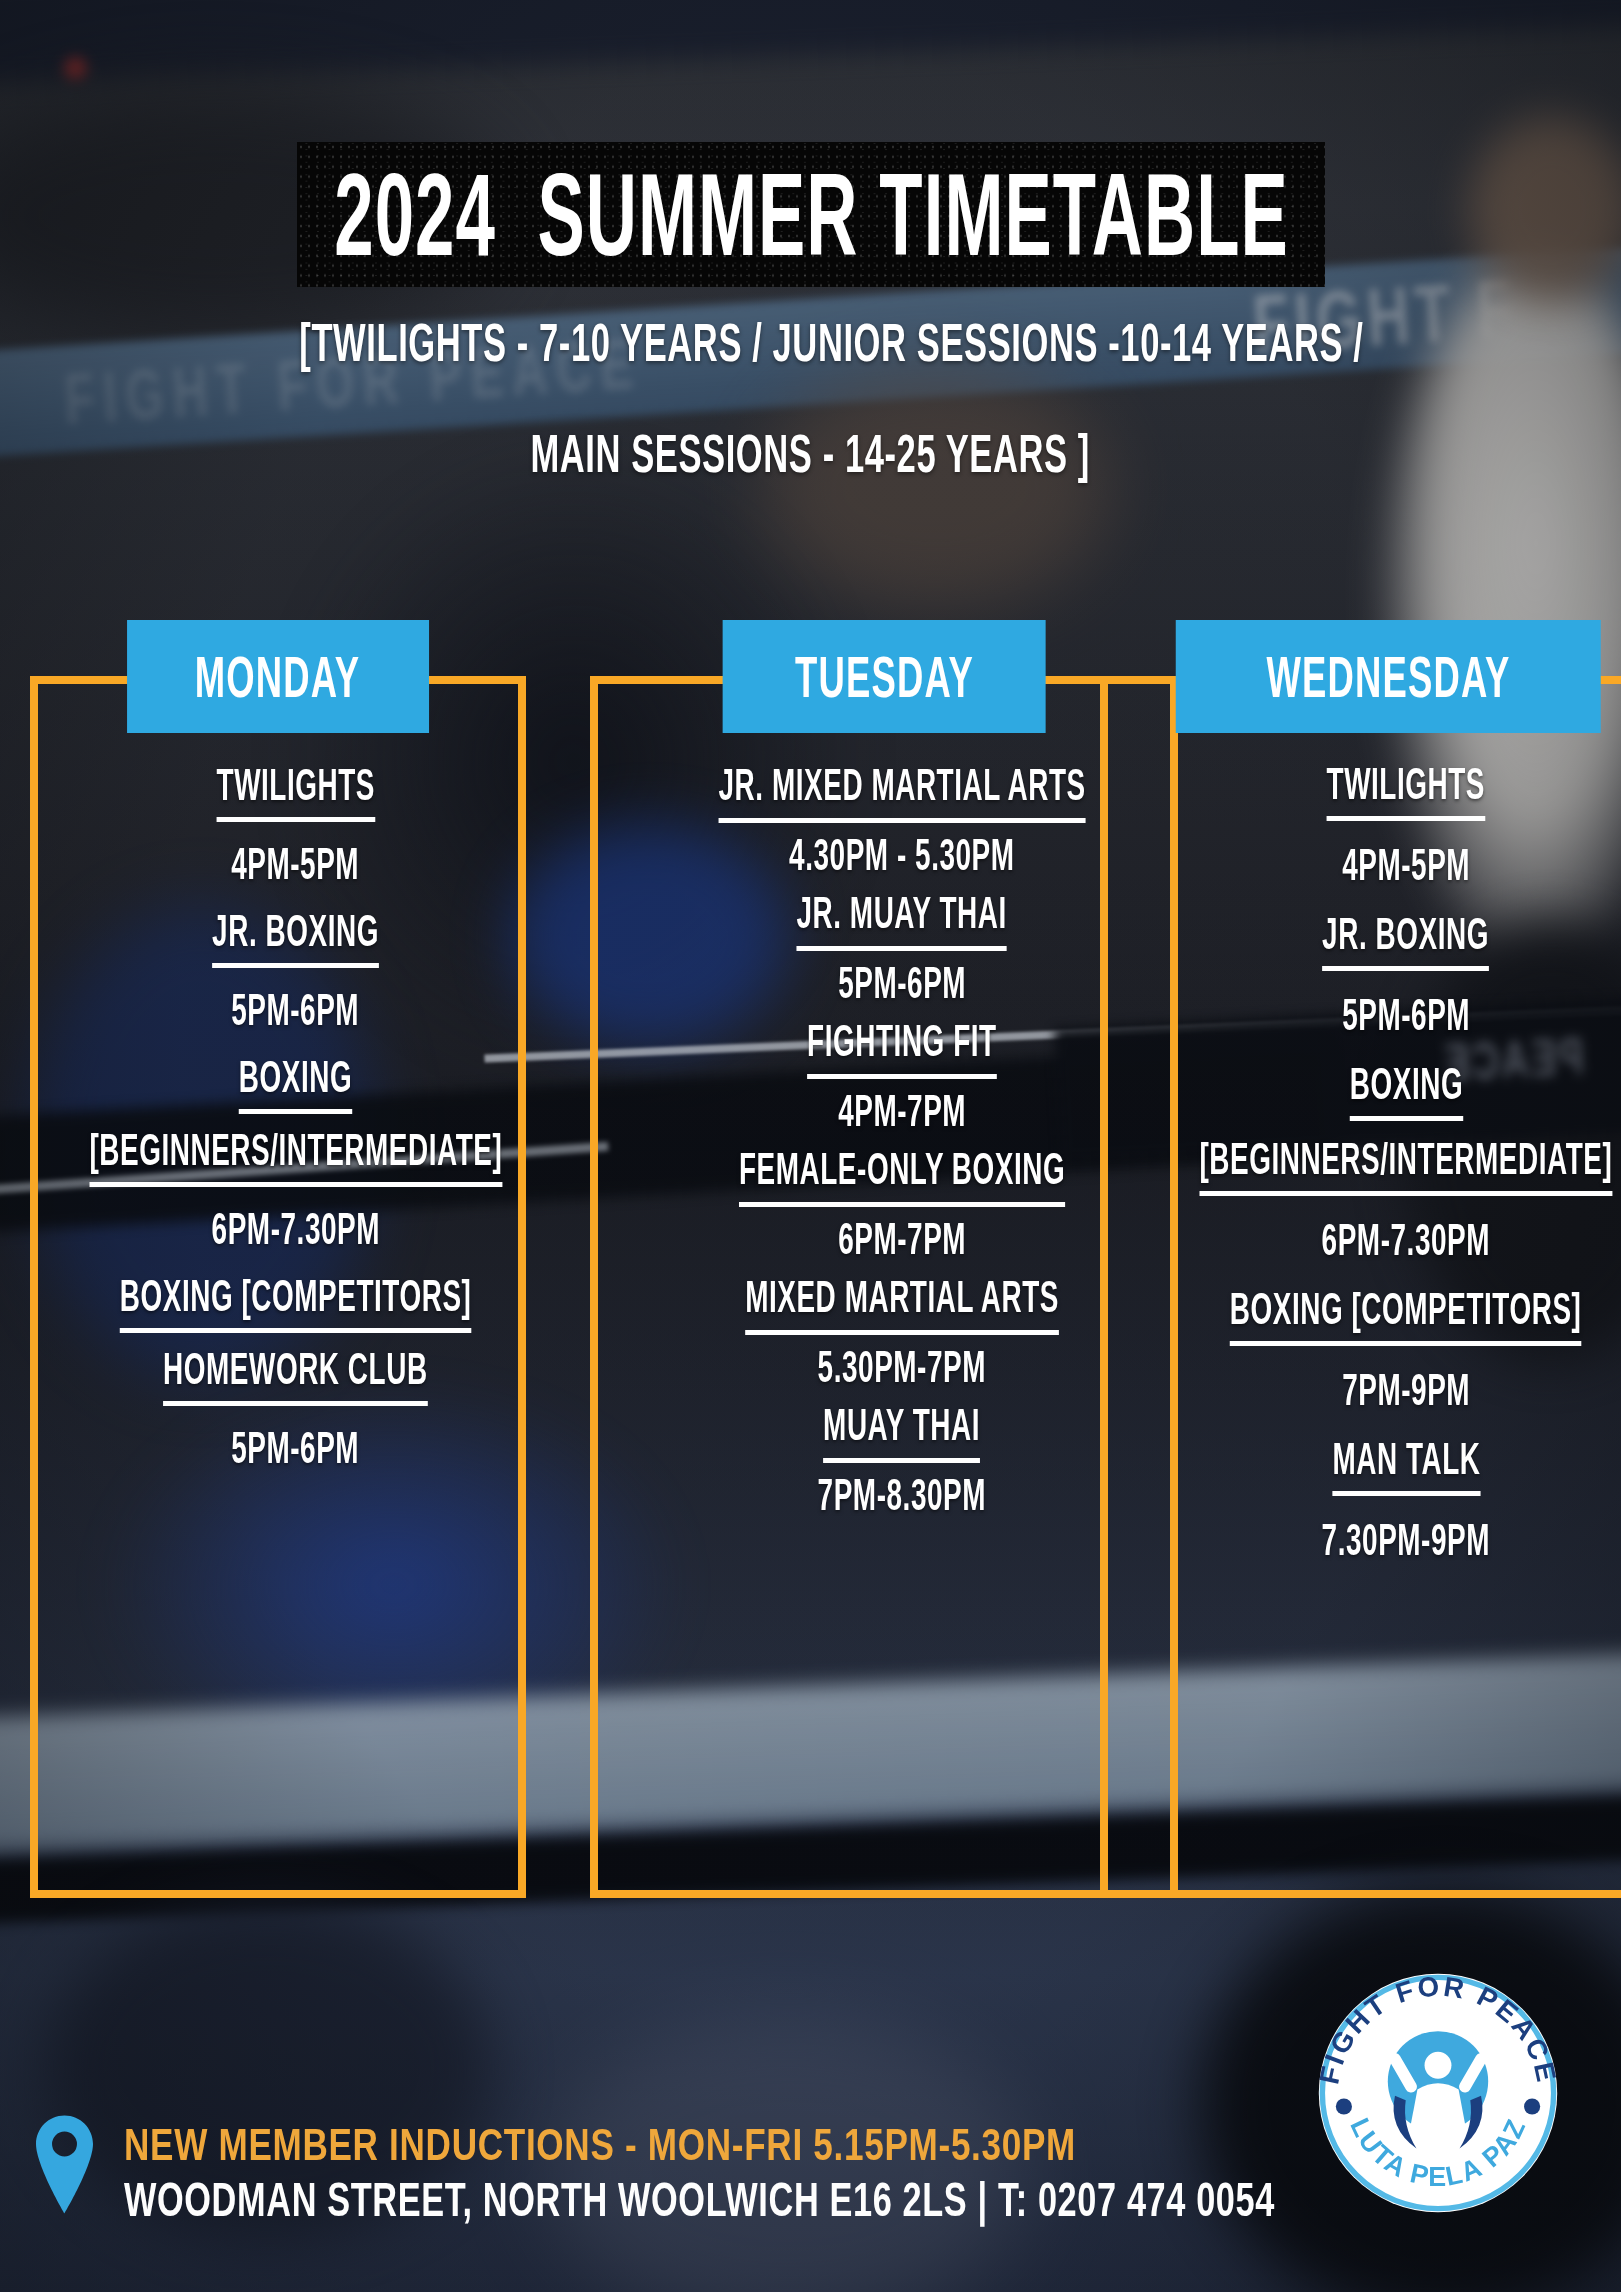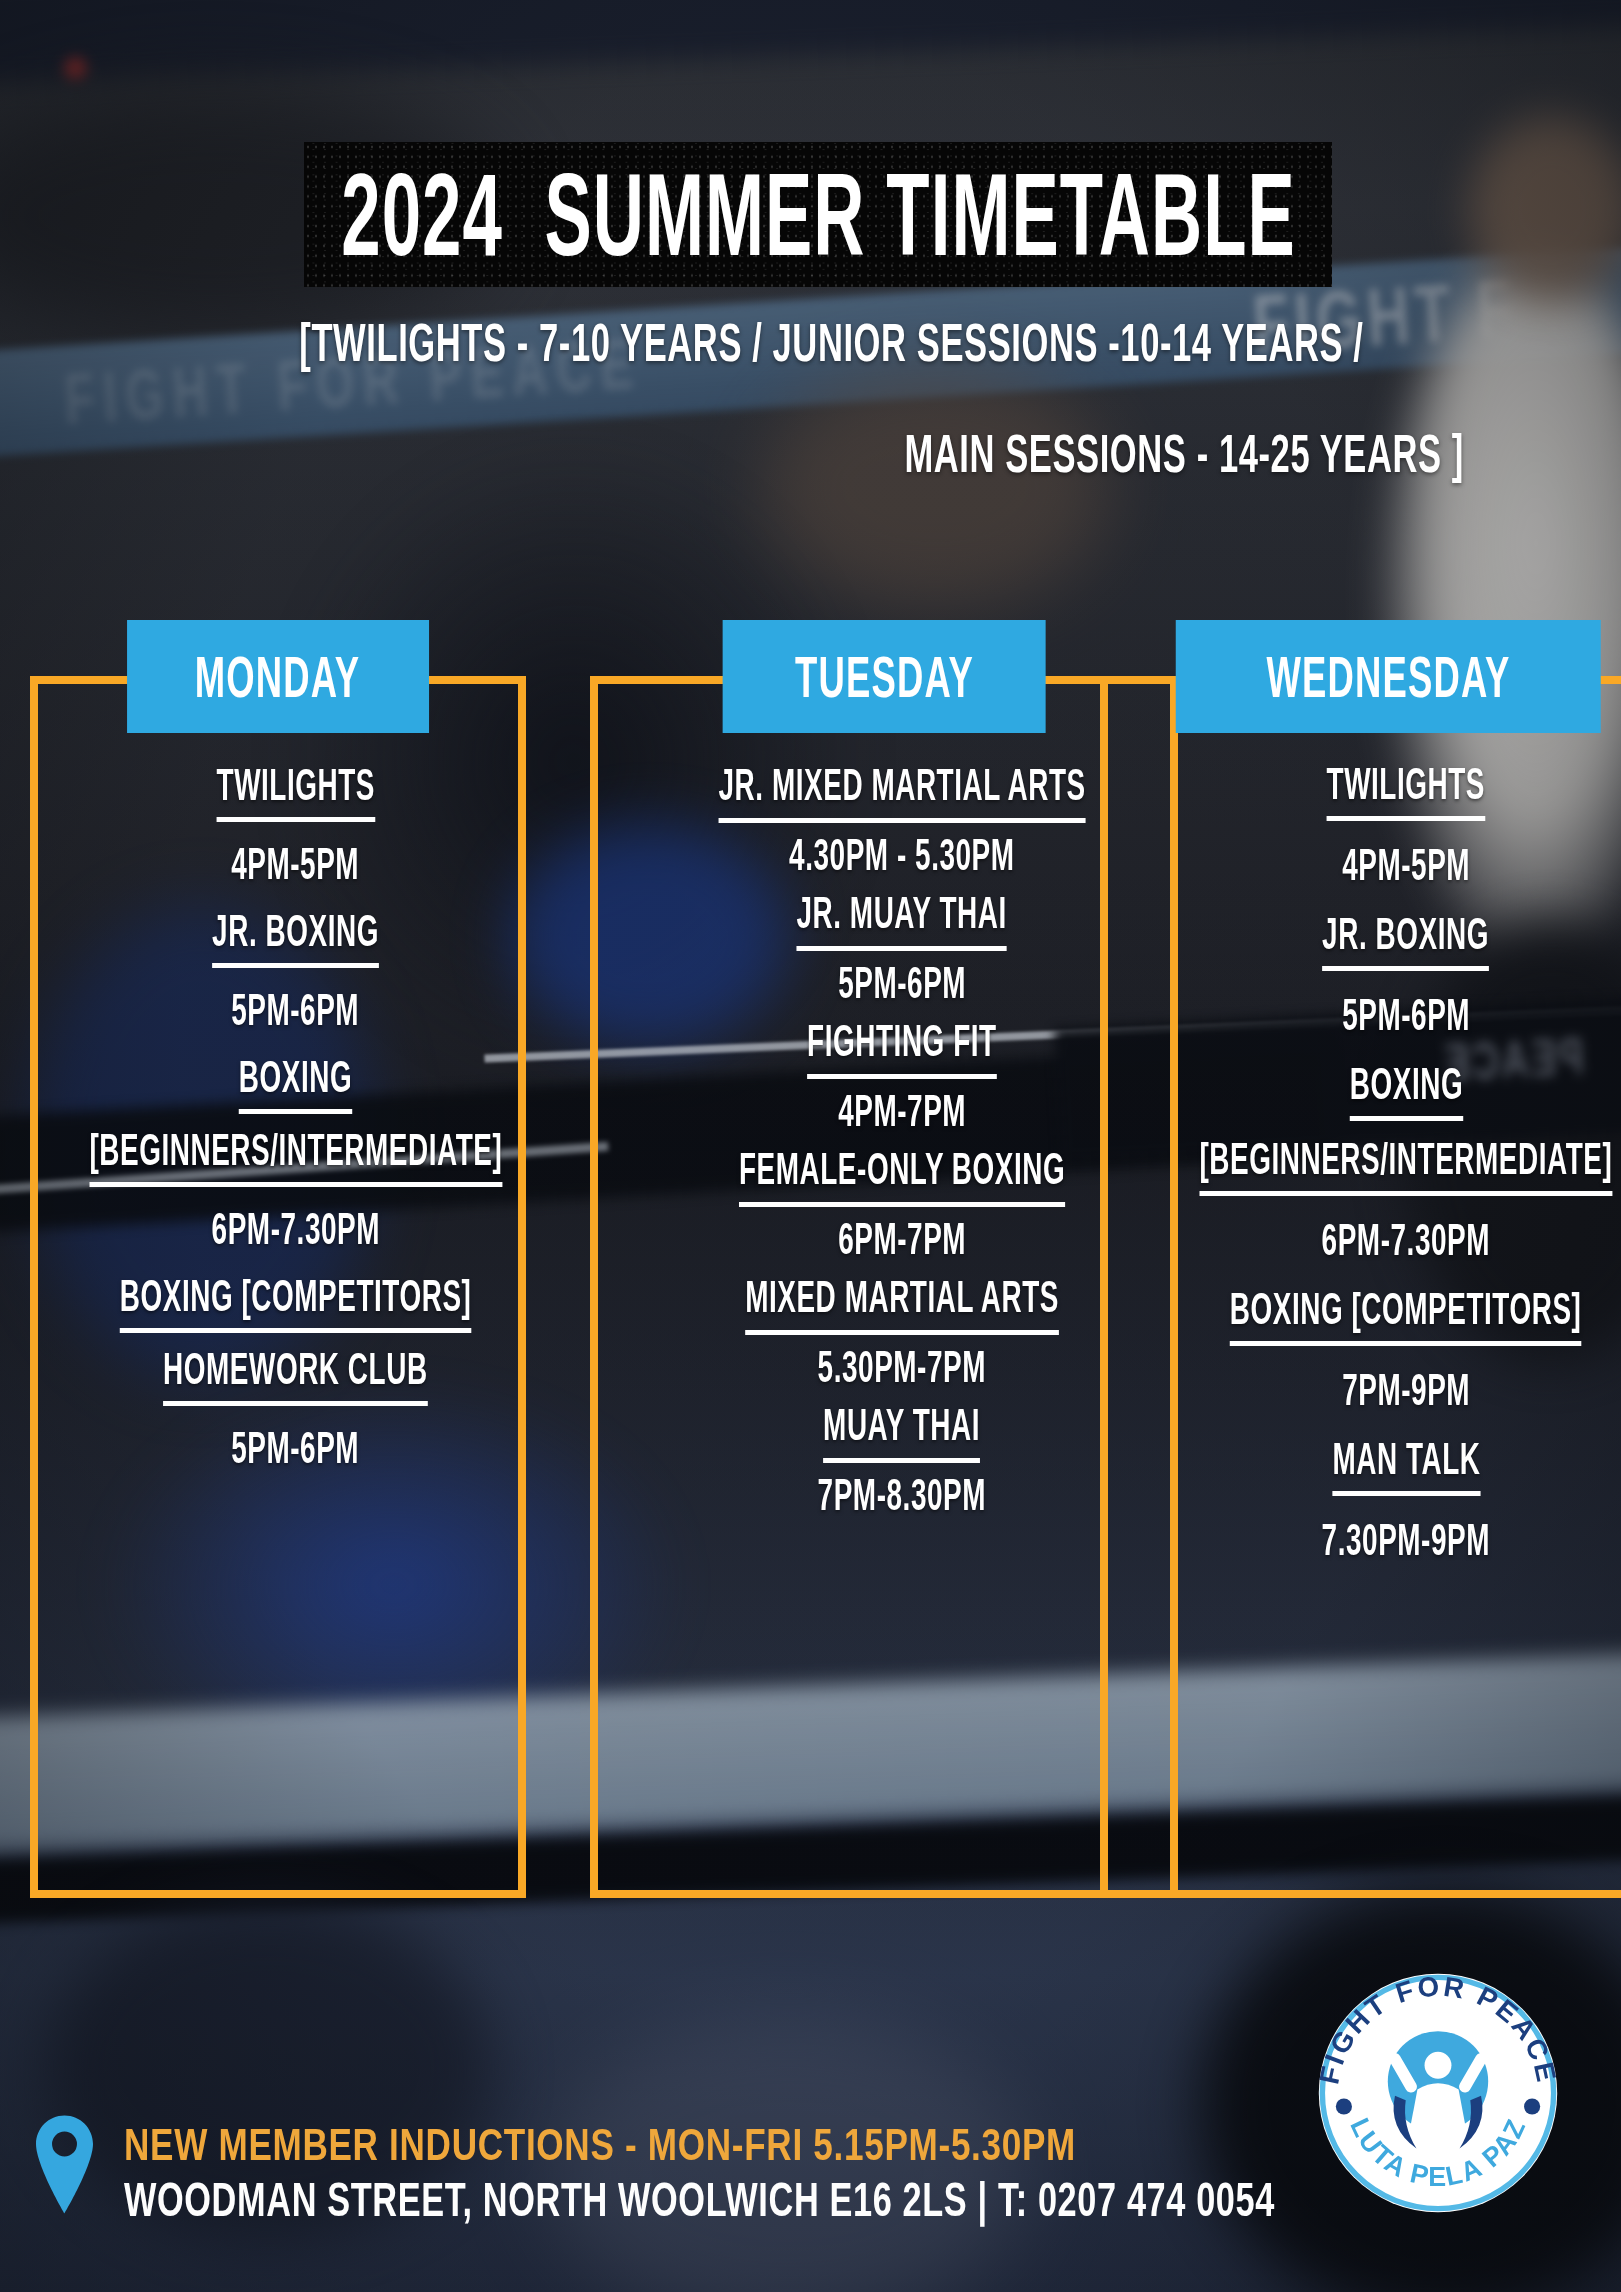--- a/index.html
+++ b/index.html
@@ -54,31 +54,31 @@
     filter:blur(30px);opacity:.9;}
   .bottom-light-center{left:546px;top:2015px;width:484px;height:313px;background:#49536b;
     filter:blur(39px);opacity:.65;}
   .figure-dark-bottom-left{left:45px;top:1899px;width:448px;height:340px;background:#1a2030;
     filter:blur(29px);opacity:.8;}
   .overlay{position:absolute;inset:0;z-index:1;
     background:radial-gradient(ellipse at 50% 45%,rgba(10,12,18,.18) 55%,rgba(8,10,14,.5) 100%);}
   
   .content{position:absolute;inset:0;z-index:2;}
   .title-band{
-    position:absolute;left:304px;top:142px;width:1028px;height:145px;
+    position:absolute;left:297px;top:142px;width:1028px;height:145px;
     display:flex;align-items:center;justify-content:center;
     background:
       radial-gradient(rgba(255,255,255,.16) 0.9px,transparent 1.4px),
       radial-gradient(rgba(255,255,255,.10) 0.9px,transparent 1.4px),
       #060606;
     background-size:8px 9.9px,11.6px 6.3px;background-position:0 0,3.6px 4.5px;
   }
   .title-band span{font-weight:bold;font-size:116px;letter-spacing:1.8px;white-space:pre;
     transform:scaleX(.61);}
-  .subtitle{position:absolute;left:0;top:294px;width:1621px;text-align:right;line-height:97px;}
+  .subtitle{position:absolute;left:0;top:294px;width:1621px;text-align:center;line-height:97px;}
   .subtitle div span{display:inline-block;font-weight:bold;font-size:54px;letter-spacing:0.9px;
     transform:scaleX(.64);white-space:pre;text-shadow:0 1.8px 5.4px rgba(0,0,0,.45);}
   
   .day-col{position:absolute;top:676px;height:1222px;border:8px solid #F9A826;}
   .day-col:nth-child(1){left:29.6px;width:496px;--pitch:73px;--pad:70px;}
   .day-col:nth-child(2){left:590px;width:588px;--pitch:64px;--pad:75px;}
   .day-col:nth-child(3){left:1100px;width:576px;--pitch:75px;--pad:68px;}
   .day-header{position:absolute;top:-64px;left:50%;transform:translateX(-50%);
     min-width:269px;height:113px;padding:0 21.5px;background:#2FA9E1;
     display:flex;align-items:center;justify-content:flex-end;}

